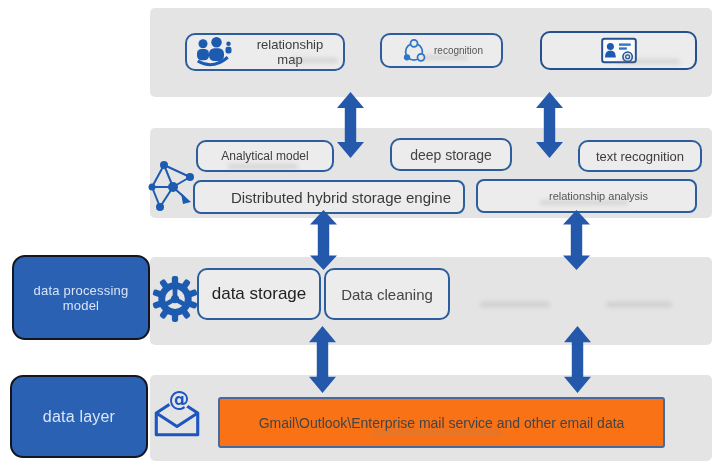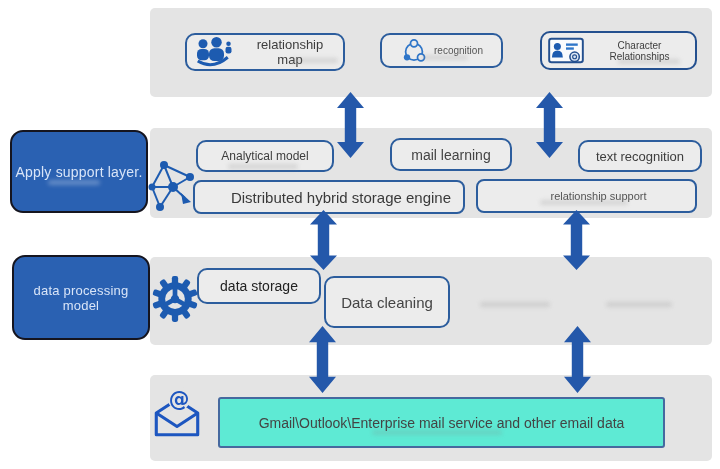--- a/index.html
+++ b/index.html
@@ -34,25 +34,25 @@
 </head>
 <body>
 
 <div id="canvas">
 
   <div class="band" style="top:8px;height:89px"></div>
   <div class="band" style="top:128px;height:90px"></div>
   <div class="band" style="top:257px;height:88px"></div>
   <div class="band" style="top:375px;height:86px"></div>
 
-  <div class="layer-box" style="top:130px;height:83px;font-size:14px">
-    <span>Apply support layer.</span>
-  </div>
   <div class="layer-box" style="left:12px;top:255px;height:85px;font-size:13px">
     <span>data processing model</span>
+  </div>
+  <div class="layer-box" style="top:375px;height:83px;font-size:16px">
+    <span>data layer</span>
   </div>
 
   <div class="pill" style="left:185px;top:33px;width:160px;height:38px;font-size:13px">
     <span class="icon">
       <svg width="44" height="30" viewBox="0 0 58 40">
         <g fill="#1d5bb0">
           <circle cx="13" cy="9" r="6"></circle>
             <rect x="5" y="16" width="16" height="15" rx="6"></rect>
           <circle cx="31" cy="7" r="7"></circle>
             <rect x="21" y="15" width="20" height="17" rx="7"></rect>
@@ -82,21 +82,20 @@
       <svg width="36" height="27" viewBox="0 0 46 34">
         <rect x="1.5" y="2" width="43" height="30" rx="3" fill="#fafbfd" stroke="#24508f" stroke-width="2.5"></rect>
         <circle cx="12" cy="12" r="4.5" fill="#1d5bb0"></circle>
         <path d="M5 26 Q5 17 12 17 Q19 17 19 26 Z" fill="#1d5bb0"></path>
         <rect x="23" y="8" width="15" height="3" fill="#2e75c8"></rect>
         <rect x="23" y="13" width="10" height="3" fill="#2e75c8"></rect>
         <circle cx="34" cy="25" r="6" fill="#dde7f4" stroke="#24508f" stroke-width="2"></circle>
         <circle cx="34" cy="25" r="2.5" fill="none" stroke="#24508f" stroke-width="1.5"></circle>
       </svg>
     </span>
-    <span>Character Relationships</span>
   </div>
 
   <span class="side-icon" style="left:142px;top:156px">
     <svg width="62" height="62" viewBox="0 0 60 62">
       <g stroke="#1d5bb0" stroke-width="2">
         <line x1="21" y1="9" x2="47" y2="21"></line>
           <line x1="21" y1="9" x2="9" y2="31"></line>
         <line x1="21" y1="9" x2="30" y2="31"></line>
           <line x1="47" y1="21" x2="30" y2="31"></line>
         <line x1="9" y1="31" x2="30" y2="31"></line>
@@ -112,30 +111,30 @@
           <circle cx="17" cy="51" r="4"></circle>
         <path d="M38 37 L48 46 L40 48 Z"></path>
       </g>
     </svg>
   </span>
 
   <div class="pill" style="left:196px;top:140px;width:138px;height:32px;font-size:12px">
     <span>Analytical model</span>
   </div>
   <div class="pill" style="left:390px;top:138px;width:122px;height:33px;font-size:14px;color:#444">
-    <span>mail learning</span>
+    <span>deep storage</span>
   </div>
   <div class="pill" style="left:578px;top:140px;width:124px;height:32px;font-size:13px">
     <span>text recognition</span>
   </div>
   <div class="pill wide" style="left:193px;top:180px;width:272px;height:34px;font-size:15px;color:#3a3a3a">
     <span>Distributed hybrid storage engine</span>
   </div>
   <div class="pill wide" style="left:476px;top:179px;width:221px;height:34px;font-size:11px;color:#555">
-    <span>relationship support</span>
+    <span>relationship analysis</span>
   </div>
 
   <span class="side-icon" style="left:150px;top:274px">
     <svg width="50" height="50" viewBox="0 0 48 48">
       <g fill="#1d5bb0">
         <rect x="21" y="2" width="6" height="9" rx="2"></rect>
         <rect x="21" y="2" width="6" height="9" rx="2" transform="rotate(36 24 24)"></rect>
         <rect x="21" y="2" width="6" height="9" rx="2" transform="rotate(72 24 24)"></rect>
         <rect x="21" y="2" width="6" height="9" rx="2" transform="rotate(108 24 24)"></rect>
         <rect x="21" y="2" width="6" height="9" rx="2" transform="rotate(144 24 24)"></rect>
@@ -149,37 +148,37 @@
       <circle cx="24" cy="24" r="9.5" fill="#e4e4e4"></circle>
       <g stroke="#1d5bb0" stroke-width="4.5">
         <line x1="24" y1="24" x2="24" y2="12"></line>
         <line x1="24" y1="24" x2="24" y2="12" transform="rotate(120 24 24)"></line>
         <line x1="24" y1="24" x2="24" y2="12" transform="rotate(240 24 24)"></line>
       </g>
       <circle cx="24" cy="24" r="4" fill="#1d5bb0"></circle>
     </svg>
   </span>
 
-  <div class="pill" style="left:197px;top:268px;width:124px;height:36px;font-size:14px;color:#222">
+  <div class="pill" style="left:197px;top:268px;width:124px;height:52px;font-size:17px;color:#222">
     <span>data storage</span>
   </div>
-  <div class="pill" style="left:324px;top:276px;width:126px;height:52px;font-size:15px;color:#444">
+  <div class="pill" style="left:324px;top:268px;width:126px;height:52px;font-size:15px;color:#444">
     <span>Data cleaning</span>
   </div>
 
   <span class="side-icon" style="left:148px;top:384px">
     <svg width="58" height="58" viewBox="0 0 56 54">
       <path d="M8 48 L8 27 L28 14 L48 27 L48 48 Z" fill="none" stroke="#1d56c0" stroke-width="3" stroke-linejoin="round"></path>
       <path d="M8 27 L28 40 L48 27" fill="none" stroke="#1d56c0" stroke-width="3" stroke-linejoin="round"></path>
       <circle cx="30" cy="13" r="11" fill="#e4e4e4"></circle>
       <text x="30" y="20" text-anchor="middle" font-size="20" font-weight="bold" fill="#1d56c0" font-family="DejaVu Sans, sans-serif">@</text>
     </svg>
   </span>
 
-  <div class="pill" style="left:218px;top:397px;width:447px;height:51px;font-size:14px;color:#444;border-radius:3px;border-color:#46699f;background:#5eead4">
+  <div class="pill" style="left:218px;top:397px;width:447px;height:51px;font-size:14px;color:#444;border-radius:3px;border-color:#46699f;background:#f97316">
     <span>Gmail\Outlook\Enterprise mail service and other email data</span>
   </div>
 
   <svg class="varrow" style="left:337px;top:92px;height:66px" viewBox="0 0 26 66" preserveAspectRatio="none">
     <path d="M13 0 L26 16 L18.5 16 L18.5 50 L26 50 L13 66 L0 50 L7.5 50 L7.5 16 L0 16 Z" fill="#2458aa"></path>
   </svg>
   <svg class="varrow" style="left:536px;top:92px;height:66px" viewBox="0 0 26 66" preserveAspectRatio="none">
     <path d="M13 0 L26 16 L18.5 16 L18.5 50 L26 50 L13 66 L0 50 L7.5 50 L7.5 16 L0 16 Z" fill="#2458aa"></path>
   </svg>
   <svg class="varrow" style="left:310px;top:210px;height:60px" viewBox="0 0 26 66" preserveAspectRatio="none">

